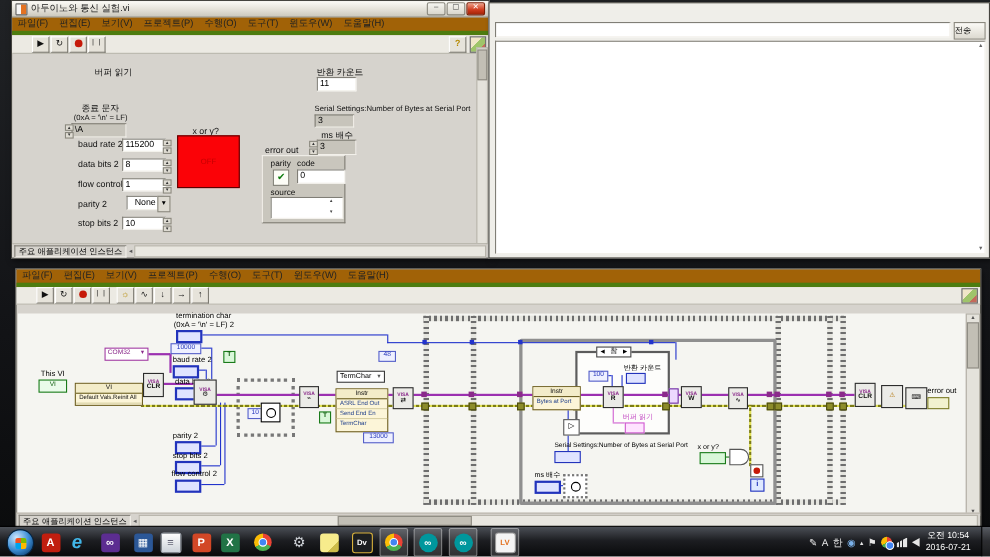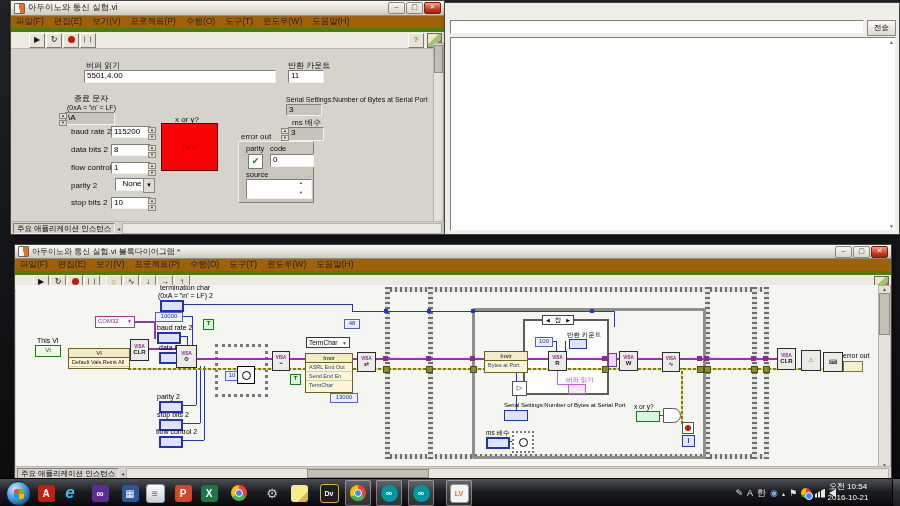--- a/index.html
+++ b/index.html
@@ -60,21 +60,21 @@
   
   #taskbar{position:absolute;left:0;top:478px;width:900px;height:28px;background:linear-gradient(#4b4f56,#1c1d21 45%,#070809);border-top:1px solid #000;z-index:50}
   .app{position:absolute;top:1px;width:26px;height:26px;display:flex;align-items:center;justify-content:center}
   .app.active{background:rgba(255,255,255,.16);border:1px solid rgba(255,255,255,.35);border-radius:2px;box-sizing:border-box}
   .itile{width:17px;height:17px;border-radius:3px;color:#fff;font-size:10px;font-weight:bold;display:flex;align-items:center;justify-content:center}
   .chromeb{width:16px;height:16px;border-radius:50%;background:conic-gradient(#ea4335 0 33%,#4caf50 33% 66%,#fbbc05 66% 100%);position:relative}
   .chromeb:after{content:"";position:absolute;left:4px;top:4px;width:8px;height:8px;border-radius:50%;background:#4285f4;border:1.5px solid #fff;box-sizing:border-box}
   .orb{position:absolute;left:6px;top:2px;width:23px;height:23px;border-radius:50%;background:radial-gradient(circle at 35% 30%,#cfe8ff,#3e8fd6 50%,#0b3a6b 90%);border:1px solid #06233f;display:flex;align-items:center;justify-content:center}
   .orb .flag{width:10px;height:10px;border-radius:2px;background:conic-gradient(#7fba00 0 25%,#ffb900 25% 50%,#00a4ef 50% 75%,#f25022 75%)}
   #tray{position:absolute;right:64px;top:0;height:28px;display:flex;align-items:center;gap:4px;color:#e6e6e6;font-size:9px}
-  #clock{position:absolute;right:26px;top:2px;width:52px;text-align:center;color:#fff;font-size:8px;line-height:11px}
+  #clock{position:absolute;right:12px;top:2px;width:52px;text-align:center;color:#fff;font-size:8px;line-height:11px}
   #showdesk{position:absolute;right:0;top:0;width:7px;height:28px;background:rgba(255,255,255,.08);border-left:1px solid #000}
   .net{width:10px;height:9px;background:linear-gradient(90deg,#e6e6e6 0 2px,transparent 2px 3px,#e6e6e6 3px 5px,transparent 5px 6px,#e6e6e6 6px 8px);clip-path:polygon(0 60%,100% 0,100% 100%,0 100%)}
   .vol{width:0;height:0;border-top:4px solid transparent;border-bottom:4px solid transparent;border-right:7px solid #e6e6e6}
   .led{position:absolute;background:#fdfdf6;border:1px solid #7c7a70;color:#0c7a0c;text-align:center}
   .combo{display:flex;align-items:center;justify-content:space-between;background:#fff;border:1px solid #8a8a84;font-size:7.5px;padding:0 2px;color:#222}
   .combo b{font-weight:normal;color:#555;font-size:6px}
 </style>
 </head>
 <body>
 
@@ -106,21 +106,20 @@
       <span class="tbtn"><span class="dot"></span></span>
       <span class="tbtn" style="font-size:6px;letter-spacing:1px">❘❘</span>
       <span style="margin-left:auto"></span>
       <span class="tbtn" style="color:#b58900;font-weight:bold">?</span>
       <span style="width:13px;height:13px;margin:0 2px;background:linear-gradient(135deg,#f0e6c8 0 40%,#9fc46a 40% 70%,#c46a5a 70%);border:1px solid #666"></span>
     </div>
 
     <div style="position:absolute;left:1px;top:42px;width:431px;height:178px">
 
       <span class="lbl" style="left:74px;top:18px">버퍼 읽기</span>
-      <span class="fld" style="left:72px;top:27px;width:186px;height:11px">5501,4.00</span>
 
       <span class="lbl" style="left:276px;top:18px">반환 카운트</span>
       <span class="fld" style="left:276px;top:27px;width:30px;height:11px">11</span>
 
       <span class="lbl" style="left:62px;top:51px">종료 문자</span>
       <span class="lbl" style="left:55px;top:60px;font-size:7px">(0xA = '\n' = LF)</span>
       <span class="fld gray" style="left:53px;top:69px;width:44px;height:11px">\A</span>
       <span class="spin" style="left:47px;top:70px">
           <i>▲</i>
           <i>▼</i>
@@ -186,38 +185,29 @@
     <div class="sbar">
       <span class="sbox">주요 애플리케이션 인스턴스</span>
       <span style="font-size:6px;color:#555">◂</span>
       <span class="trough"></span>
     </div>
   </div>
 
   <div class="win" id="sm" style="left:444px;top:2px;width:454px;height:231px;background:#efeee9">
     <div style="position:absolute;left:0;top:14px;right:0;bottom:0">
       <input class="fld" style="left: 5px; top: 3px; width: 408px; height: 12px; box-sizing: content-box;">
-      <span style="position:absolute;left:422px;top:3px;width:27px;height:14px;border:1px solid #8a887e;background:linear-gradient(#fbfaf6,#dcd9d0);font-size:7.5px;line-height:14px;text-align:center">전송</span>
+      <span style="position:absolute;left:422px;top:3px;width:27px;height:14px;border:1px solid #8a887e;background:linear-gradient(#fbfaf6,#dcd9d0);font-size:7.5px;line-height:14px;text-align:left">전송</span>
       <div style="position:absolute;left:5px;top:20px;width:444px;height:192px;background:#fff;border:1px solid;border-color:#807e76 #f2f0ea #f2f0ea #807e76">
         <span style="position:absolute;right:1px;top:1px;font-size:5px;color:#666">▲</span>
         <span style="position:absolute;right:1px;bottom:1px;font-size:5px;color:#666">▼</span>
       </div>
     </div>
   </div>
 
   <div class="win" id="bd" style="left:14px;top:244px;width:876px;height:234px">
-    <div class="tbar" style="height:13px">
-      <span style="width:9px;height:9px;background:conic-gradient(#e37222 0 50%,#f7f7f7 50%);border:1px solid #666;border-radius:1px"></span>
-      <span class="ttl" style="font-size:8px">아두이노와 통신 실험.vi 블록다이어그램 *</span>
-      <span class="wbtns">
-        <span class="wb">–</span>
-        <span class="wb">▢</span>
-        <span class="wb close">✕</span>
-      </span>
-    </div>
     <div class="menu">
       <span>파일(F)</span>
       <span>편집(E)</span>
       <span>보기(V)</span>
       <span>프로젝트(P)</span>
       <span>수행(O)</span>
       <span>도구(T)</span>
       <span>윈도우(W)</span>
       <span>도움말(H)</span>
     </div>
@@ -489,17 +479,17 @@
       <span>한</span>
       <span style="color:#7ab0e8">◉</span>
       <span style="font-size:6px">▴</span>
       <span>⚑</span>
       <span class="chromeb" style="width:10px;height:10px"></span>
       <span class="net"></span>
       <span class="vol"></span>
     </div>
     <div id="clock">
       <div>오전 10:54</div>
-      <div>2016-10-21</div>
+      <div>2016-07-21</div>
     </div>
     <div id="showdesk"></div>
   </div>
 </div>
 
 </body></html>

